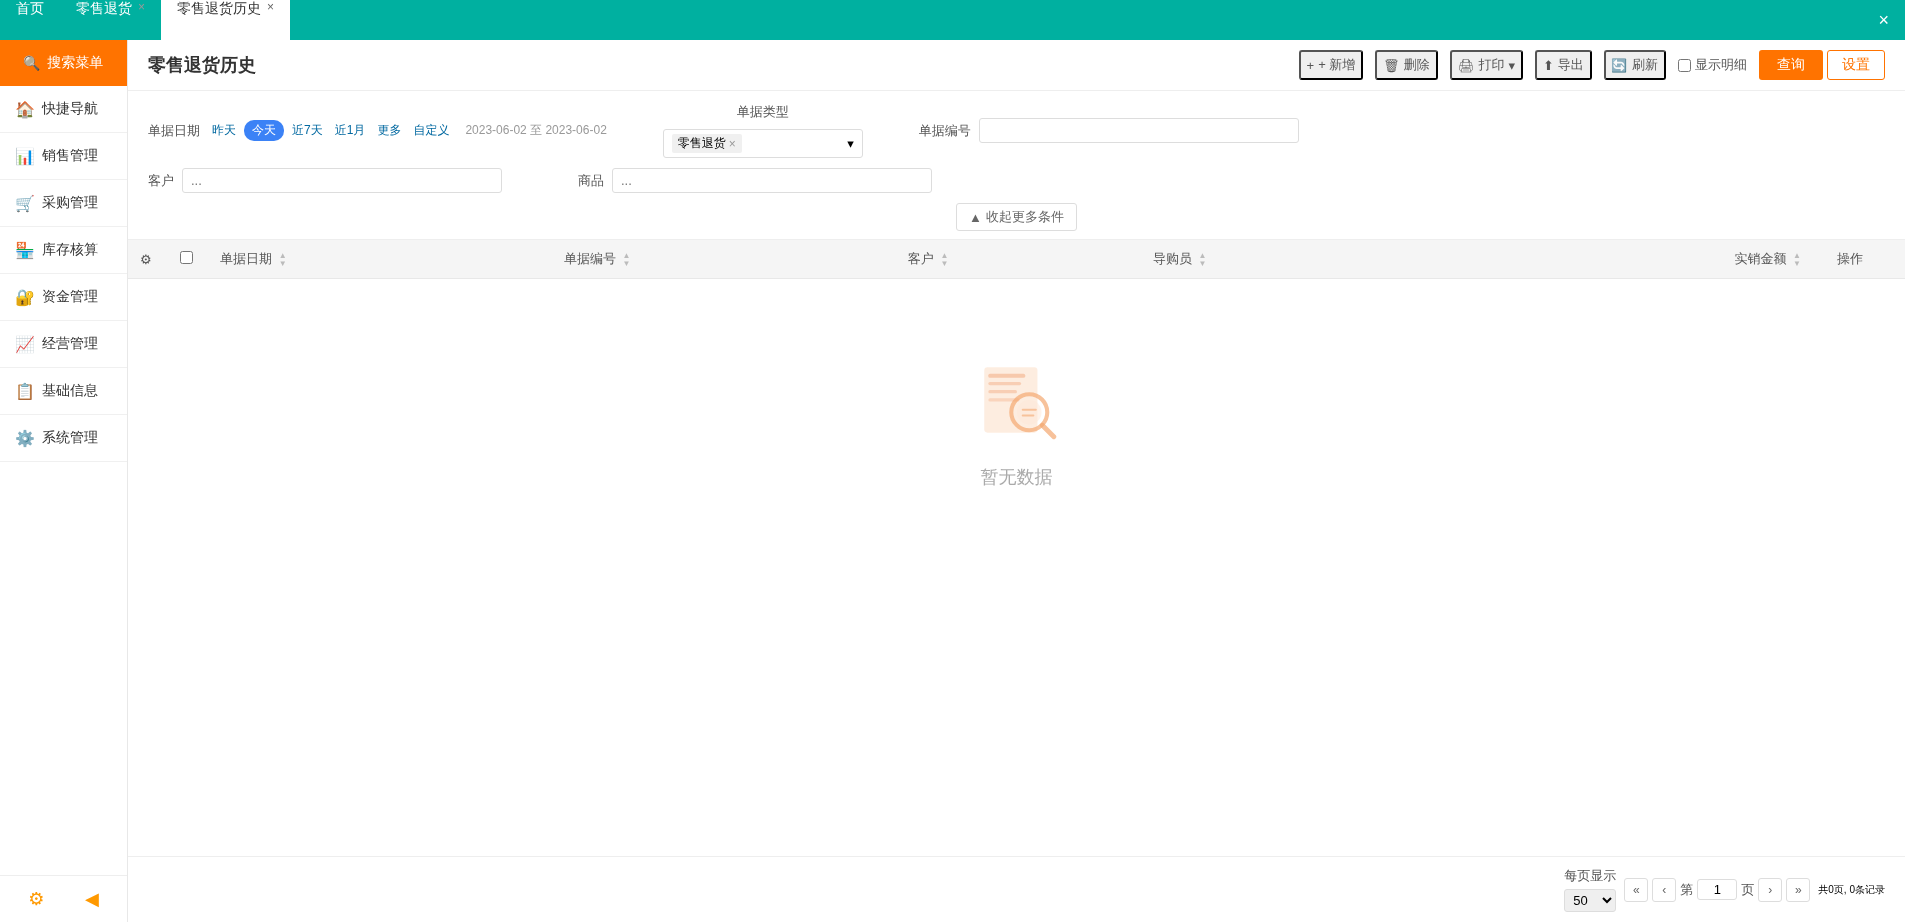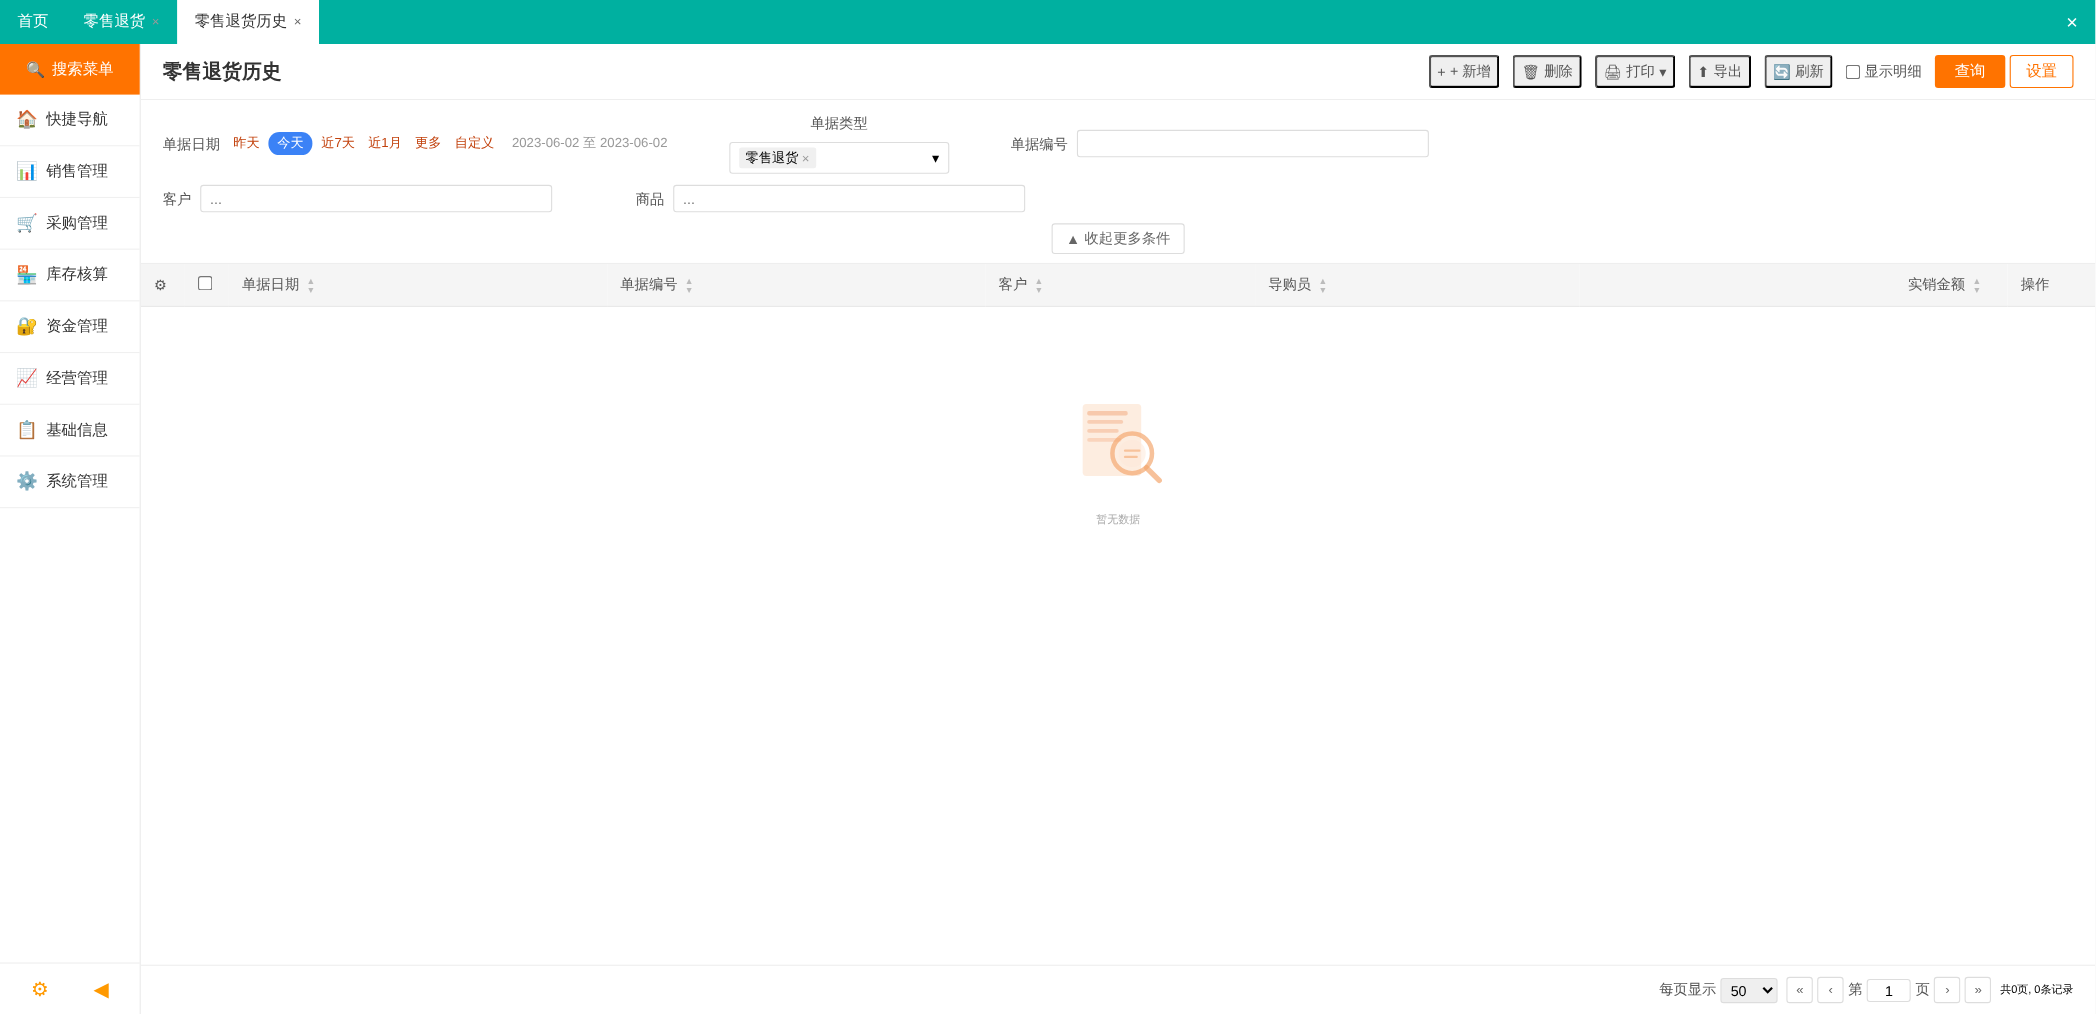--- a/index.html
+++ b/index.html
@@ -9,21 +9,20 @@
     .top-bar {
       height: 40px;
       background: #00b0a0;
       display: flex;
       align-items: center;
       flex-shrink: 0;
     }
     .tab-item {
       height: 100%;
       display: flex;
-      align-items: center;
       padding: 0 16px;
       font-size: 14px;
       color: #fff;
       cursor: pointer;
       position: relative;
       white-space: nowrap;
     }
     .tab-item.active {
       background: #fff;
       color: #333;
@@ -189,21 +188,21 @@
       color: #555;
       white-space: nowrap;
     }
     .date-range-btns {
       display: flex;
       align-items: center;
       gap: 4px;
     }
     .date-btn {
       font-size: 12px;
-      color: #c2410c;
+      color: #0369a1;
       cursor: pointer;
       padding: 2px 4px;
       border-radius: 2px;
     }
     .date-btn.active {
       background: #3b82f6;
       color: #fff;
       border-radius: 10px;
       padding: 2px 8px;
     }
@@ -311,40 +310,41 @@
       align-items: center;
       justify-content: center;
       padding: 80px 0;
     }
     .empty-icon {
       width: 100px;
       height: 90px;
       margin-bottom: 16px;
     }
     .empty-text {
-      font-size: 10px;
+      font-size: 18px;
       color: #aaa;
     }
 
     
     .pagination-bar {
       display: flex;
       align-items: center;
       justify-content: flex-end;
       padding: 10px 20px;
       border-top: 1px solid #eee;
       gap: 8px;
       font-size: 13px;
       color: #555;
       background: #fff;
     }
     .per-page-select {
       display: flex;
       align-items: center;
       gap: 4px;
+      flex-direction: column;
     }
     .per-page-select select {
       border: 1px solid #ddd;
       border-radius: 3px;
       padding: 2px 4px;
       font-size: 13px;
     }
     .page-nav {
       display: flex;
       align-items: center;

